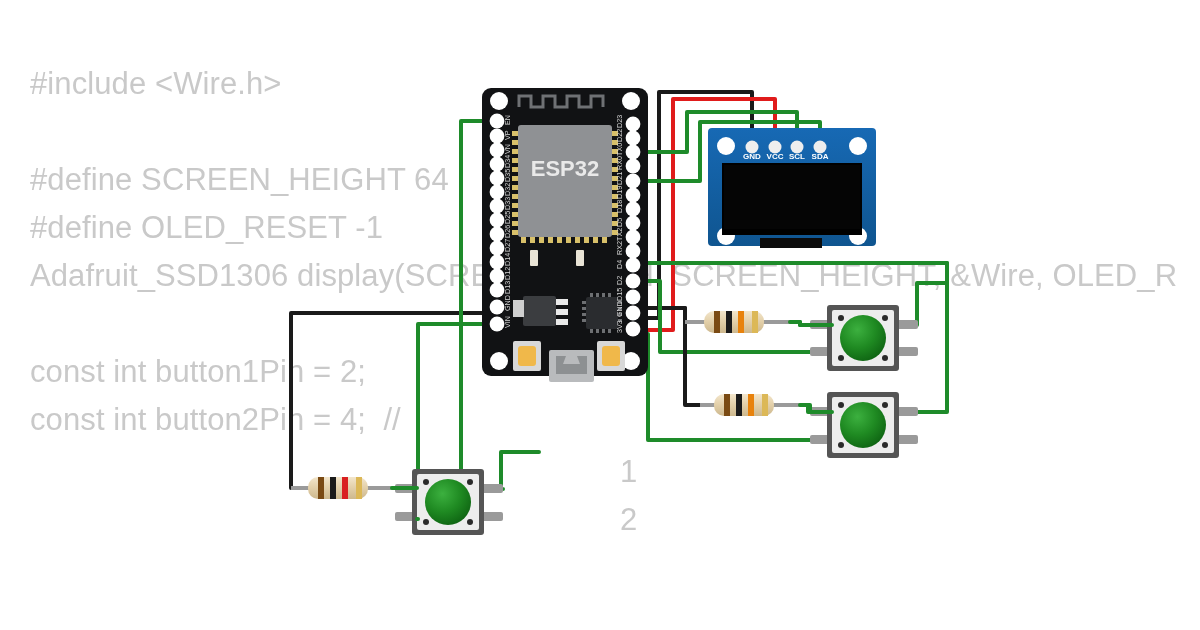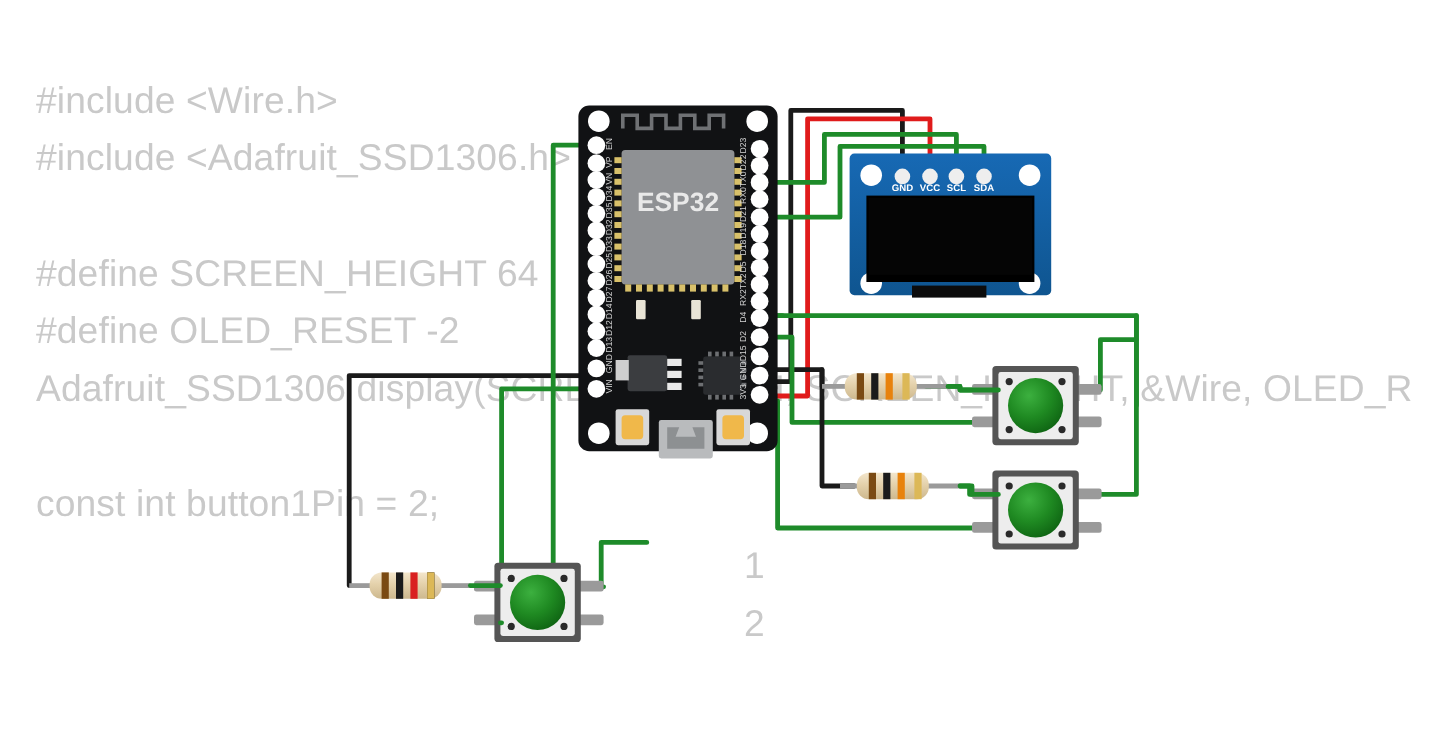--- a/index.html
+++ b/index.html
@@ -50,27 +50,27 @@
   }
   svg{display:block;}
 </style>
 </head>
 <body>
 
 <div id="stage">
 
   <div id="code-layer">
     <div class="code-line">#include &lt;Wire.h&gt;</div>
-    <div class="code-line">#include &lt;Adafruit_SSD1306.h&gt;</div>
     <div class="code-line blank"></div>
     <div class="code-line">#define SCREEN_HEIGHT 64</div>
-    <div class="code-line">#define OLED_RESET -2</div>
+    <div class="code-line">#define OLED_RESET -1</div>
     <div class="code-line">Adafruit_SSD1306 display(SCREEN_WIDTH, SCREEN_HEIGHT, &amp;Wire, OLED_R</div>
     <div class="code-line blank"></div>
     <div class="code-line">const int button1Pin = 2;</div>
+    <div class="code-line">const int button2Pin = 4;  //</div>
   </div>
 
   <div class="num-col" style="top:448px">1</div>
   <div class="num-col" style="top:496px">2</div>
 
   <svg id="diagram" width="1200" height="630" viewBox="0 0 1200 630" xmlns="http://www.w3.org/2000/svg">
 
     <defs>
       <radialGradient id="capGrad" cx="38%" cy="32%" r="72%">
         <stop offset="0%" stop-color="#3cb03f"></stop>

